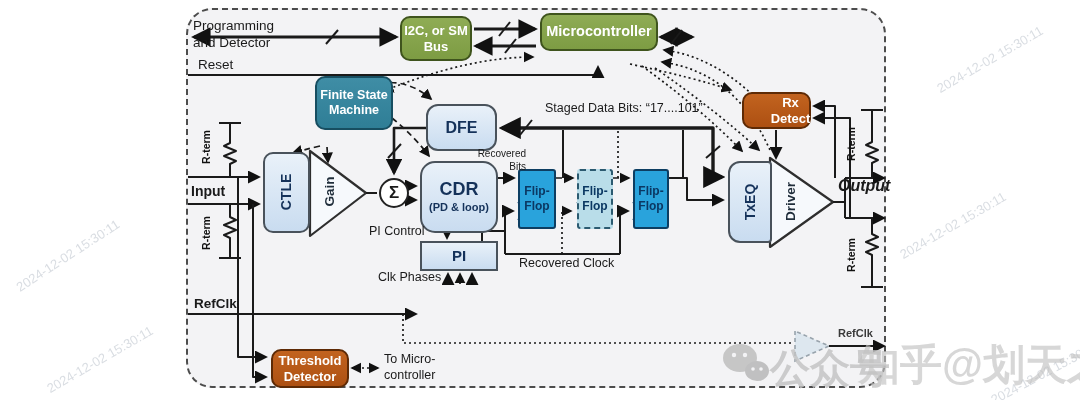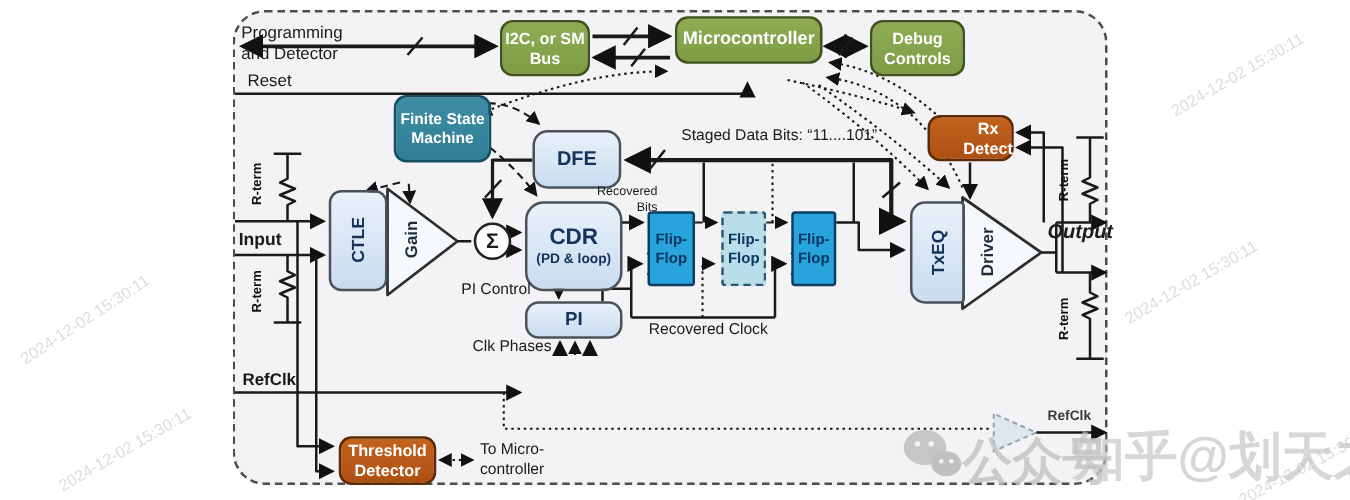--- a/index.html
+++ b/index.html
@@ -218,22 +218,20 @@
       <path class="w dash" d="M320 146 Q303 150 293 153" marker-end="url(#arr)"></path>
       <path class="w dash" d="M327 147 L328 162" marker-end="url(#arr)"></path>
       <path class="w dash" d="M392 118 Q414 136 429 156" marker-end="url(#arr)"></path>
       <path class="w dash" d="M352 92 Q398 70 431 99" marker-end="url(#arr)"></path>
     </g>
   </svg>
 
   <div class="blk green" style="left:400px;top:16px;width:72px;height:45px;font-size:13px;">I2C, or SM
 Bus</div>
   <div class="blk green" style="left:540px;top:13px;width:118px;height:38px;font-size:14.5px;">Microcontroller</div>
-  <div class="blk green" style="left:696px;top:16px;width:76px;height:45px;font-size:13px;">Debug
-Controls</div>
   <div class="blk teal" style="left:315px;top:76px;width:78px;height:54px;font-size:12.5px;">Finite State
 Machine</div>
   <div class="blk lblue" style="left:426px;top:104px;width:71px;height:47px;font-size:16px;">DFE</div>
   <div class="blk orange" style="left:742px;top:92px;width:69px;height:37px;font-size:13px;padding-left:28px;">Rx Detect</div>
   <div class="blk lblue" style="left:263px;top:152px;width:47px;height:81px;border-radius:10px;"></div>
   <div class="vlab" style="left:256px;top:184px;width:60px;font-size:14px;color:var(--c-navy_text);">CTLE</div>
   <div class="vlab" style="left:299px;top:184px;width:60px;font-size:13.5px;color:#1f2d3a;">Gain</div>
   <div class="sigma" style="left:379px;top:178px;">Σ</div>
 
   <div class="blk lblue" style="left:420px;top:161px;width:78px;height:72px;border-radius:15px;flex-direction:column;">
@@ -241,33 +239,33 @@
     <span style="font-size:11px;">(PD &amp; loop)</span>
   </div>
 
   <div class="blk ff" style="left:518px;top:169px;width:38px;height:60px;">Flip-
 Flop</div>
   <div class="blk ff ghost" style="left:577px;top:169px;width:36px;height:60px;">Flip-
 Flop</div>
   <div class="blk ff" style="left:633px;top:169px;width:36px;height:60px;">Flip-
 Flop</div>
 
-  <div class="blk lblue" style="left:420px;top:241px;width:78px;height:30px;font-size:15px;border-radius:11px;">PI</div>
+  <div class="blk lblue" style="left:420px;top:241px;width:78px;height:30px;font-size:15px;border-radius:0;">PI</div>
 
   <div class="blk orange" style="left:271px;top:349px;width:78px;height:39px;font-size:13px;">Threshold
 Detector</div>
 
   <div class="blk lblue" style="left:728px;top:161px;width:44px;height:82px;border-radius:12px 4px 4px 12px;"></div>
   <div class="vlab" style="left:720px;top:194px;width:60px;font-size:14px;color:var(--c-navy_text);">TxEQ</div>
   <div class="vlab" style="left:760px;top:194px;width:60px;font-size:13.5px;color:#1f2d3a;">Driver</div>
 
   <div class="lab" style="left:193px;top:18px;font-size:13.5px;">Programming
 and Detector</div>
   <div class="lab" style="left:198px;top:57px;font-size:13.5px;">Reset</div>
-  <div class="lab" style="left:545px;top:101px;font-size:12.5px;">Staged Data Bits: “11....101”</div>
+  <div class="lab" style="left:545px;top:101px;font-size:12.5px;">Staged Data Bits: “17....101”</div>
   <div class="lab" style="left:191px;top:183px;font-size:14px;font-weight:bold;">Input</div>
   <div class="lab" style="left:468px;top:148px;width:58px;font-size:10px;text-align:right;">Recovered
 Bits</div>
   <div class="lab" style="left:519px;top:256px;font-size:12.5px;">Recovered Clock</div>
   <div class="lab" style="left:369px;top:224px;font-size:12.5px;">PI Control</div>
   <div class="lab" style="left:378px;top:270px;font-size:12.5px;">Clk Phases</div>
   <div class="lab" style="left:194px;top:296px;font-size:13.5px;font-weight:bold;">RefClk</div>
   <div class="lab" style="left:384px;top:352px;font-size:12.5px;">To Micro-
 controller</div>
   <div class="lab" style="left:838px;top:176px;font-size:16px;font-weight:bold;font-style:italic;">Output</div>

